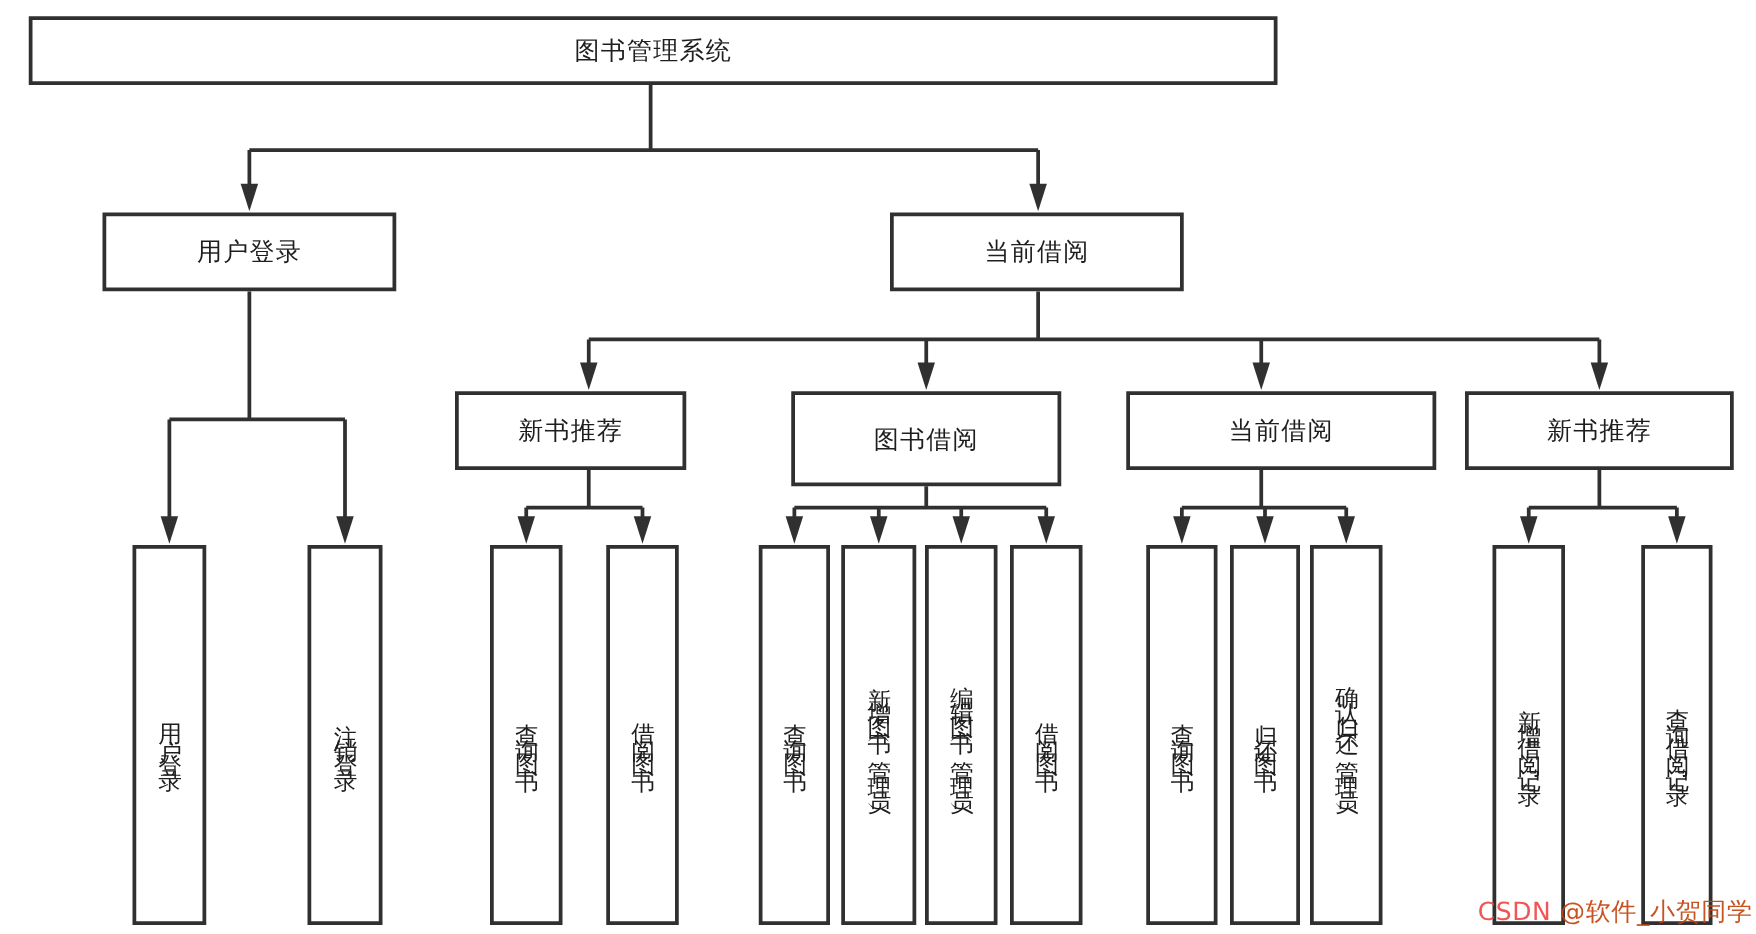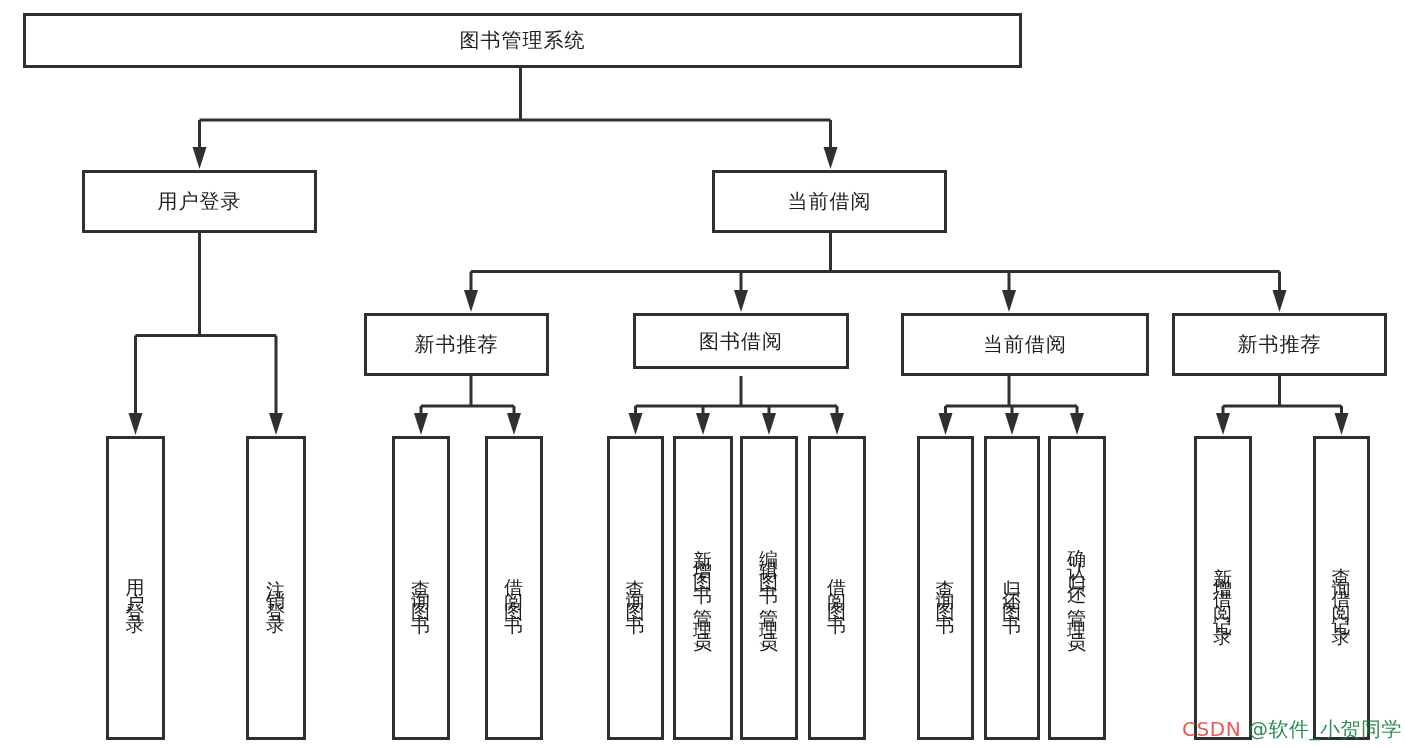--- a/index.html
+++ b/index.html
@@ -17,21 +17,21 @@
   .leaf{top:436px;height:304px;}
   .leaf .vlbl{
     writing-mode:vertical-rl;text-orientation:mixed;
     font-size:19px;letter-spacing:12px;line-height:1;white-space:nowrap;
   }
   .watermark{
     position:absolute;top:716px;right:3px;z-index:5;
     font-size:20px;letter-spacing:0.5px;white-space:nowrap;opacity:0.9;
   }
   .wm-prefix{color:#ef4444;}
-  .wm-handle{color:#15803d;}
+  .wm-handle{color:#c2410c;}
 </style>
 </head>
 <body>
 
 <div class="stage">
 
   <svg class="connectors" width="1405" height="747" viewBox="0 0 1405 747">
     <g stroke="#303030" stroke-width="3" fill="none">
       <path d="M520.5 68 V120 M199.5 120 H830.5 M199.5 120 V149 M830.5 120 V149"></path>
       <polygon fill="#303030" stroke="none" points="192.5,147 206.5,147 199.5,169"></polygon>
@@ -81,21 +81,21 @@
   <div class="node hnode" style="left:82px;top:170px;width:235px;height:63px">
     <span class="lbl">用户登录</span>
   </div>
   <div class="node hnode" style="left:712px;top:170px;width:235px;height:63px">
     <span class="lbl">当前借阅</span>
   </div>
 
   <div class="node hnode" style="left:364px;top:313px;width:185px;height:63px">
     <span class="lbl">新书推荐</span>
   </div>
-  <div class="node hnode" style="left:633px;top:313px;width:216px;height:56px">
+  <div class="node hnode" style="left:633px;top:313px;width:216px;height:76px">
     <span class="lbl">图书借阅</span>
   </div>
   <div class="node hnode" style="left:901px;top:313px;width:248px;height:63px">
     <span class="lbl">当前借阅</span>
   </div>
   <div class="node hnode" style="left:1172px;top:313px;width:215px;height:63px">
     <span class="lbl">新书推荐</span>
   </div>
 
   <div class="node leaf" style="left:106px;width:59px">

